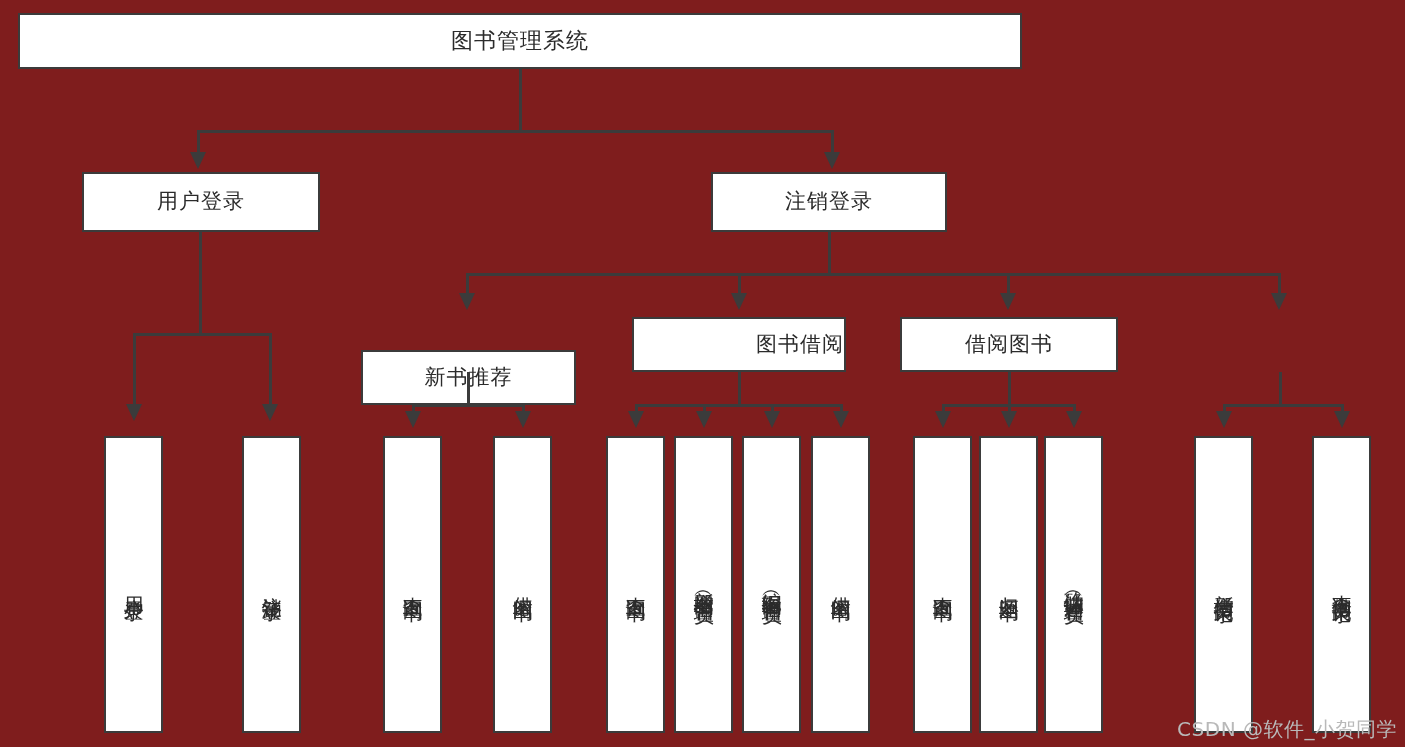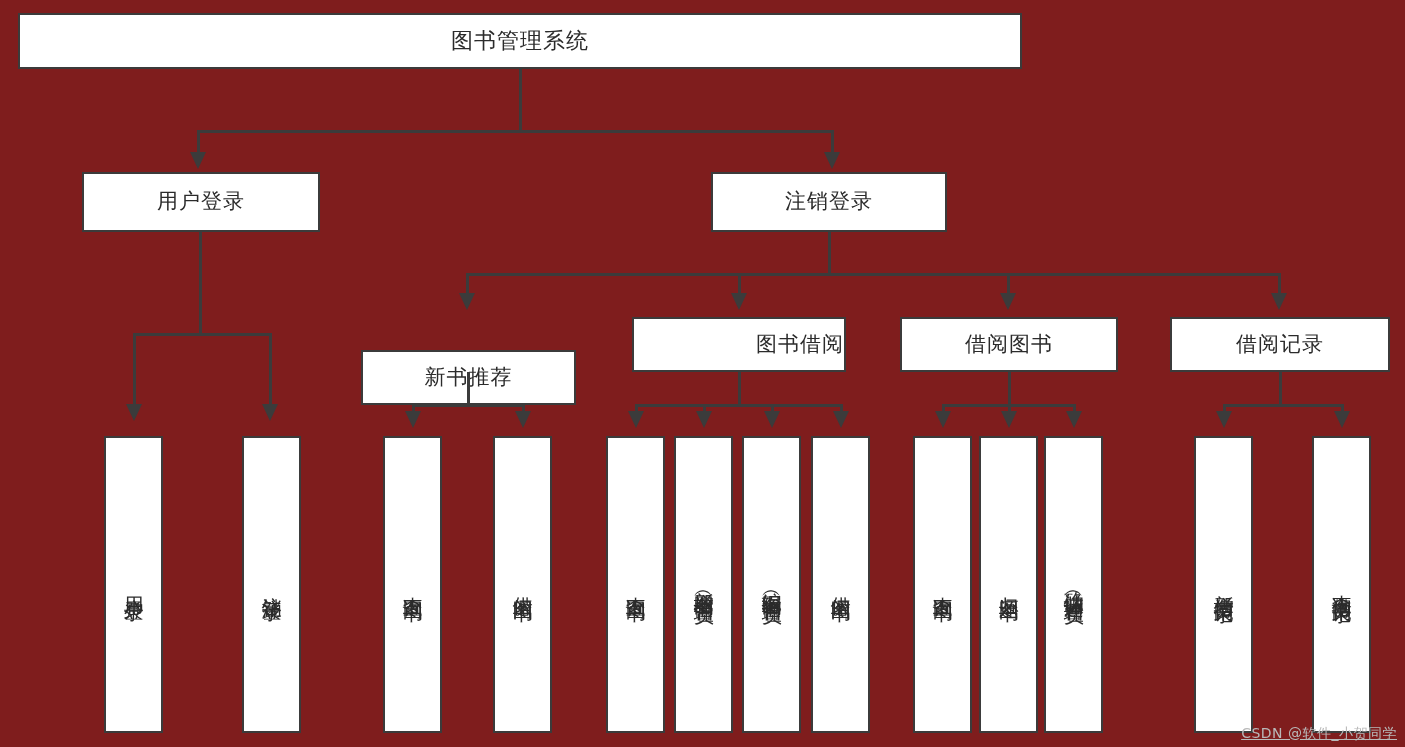--- a/index.html
+++ b/index.html
@@ -59,26 +59,25 @@
     width:0;height:0;
     border-left:8px solid transparent;
     border-right:8px solid transparent;
     border-top:17px solid #3b3b3b;
   }
   
   #watermark{
     position:absolute;
     right:8px;
     bottom:4px;
-    font-size:14px;
+    font-size:20px;
     color:#b9b9b9;
     letter-spacing:.5px;
     white-space:nowrap;
     font-family:"DejaVu Sans","Liberation Sans",sans-serif;
-    text-decoration:underline;
   }
 </style>
 </head>
 <body>
 
 <div id="canvas">
 
   <div class="node h root" style="left:18px;top:13px;width:1004px;height:56px;">
     <span>图书管理系统</span>
   </div>
@@ -121,23 +120,20 @@
 
   <div class="node h" style="left:361px;top:317px;width:215px;height:55px;margin-top:33px;">
     <span>新书推荐</span>
   </div>
   <div class="node h" style="left:632px;top:317px;width:214px;height:55px;justify-content:flex-end;">
     <span>图书借阅</span>
   </div>
   <div class="node h" style="left:900px;top:317px;width:218px;height:55px;">
     <span>借阅图书</span>
   </div>
-  <div class="node h" style="left:1170px;top:317px;width:220px;height:55px;">
-    <span>借阅记录</span>
-  </div>
 
   <div class="vline" style="left:467px;top:372px;height:33px;"></div>
   <div class="hline" style="left:412px;top:404px;width:113px;"></div>
   <div class="vline" style="left:412px;top:404px;height:9px;"></div>
   <div class="arrow" style="left:405px;top:411px;"></div>
   <div class="vline" style="left:522px;top:404px;height:9px;"></div>
   <div class="arrow" style="left:515px;top:411px;"></div>
 
   <div class="vline" style="left:738px;top:372px;height:33px;"></div>
   <div class="hline" style="left:635px;top:404px;width:208px;"></div>

